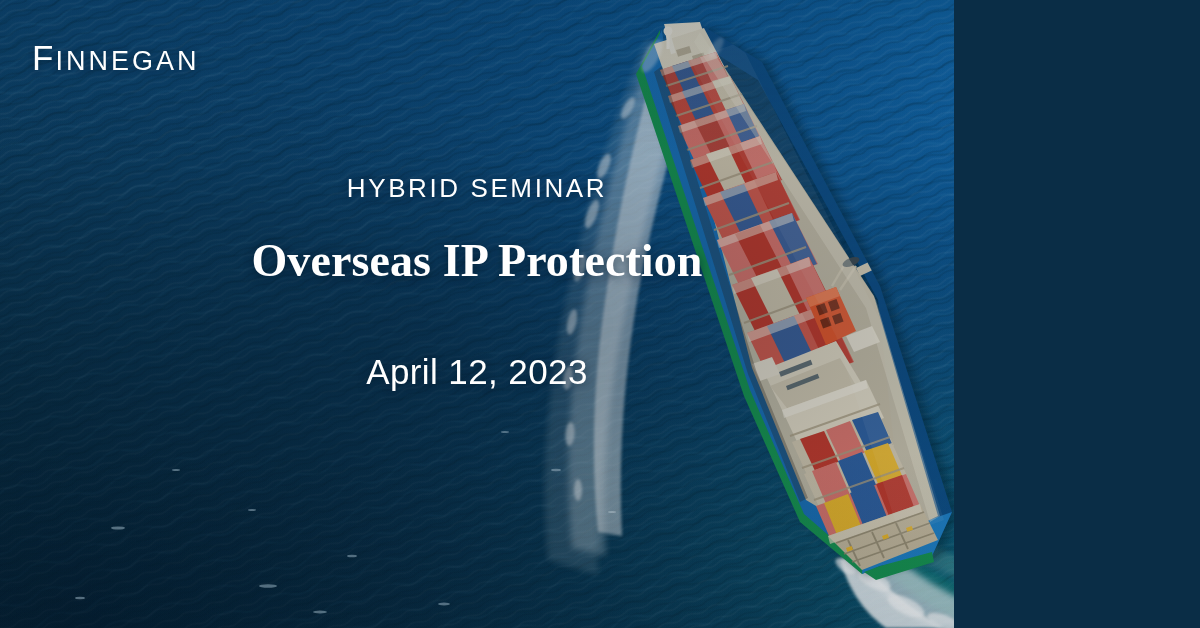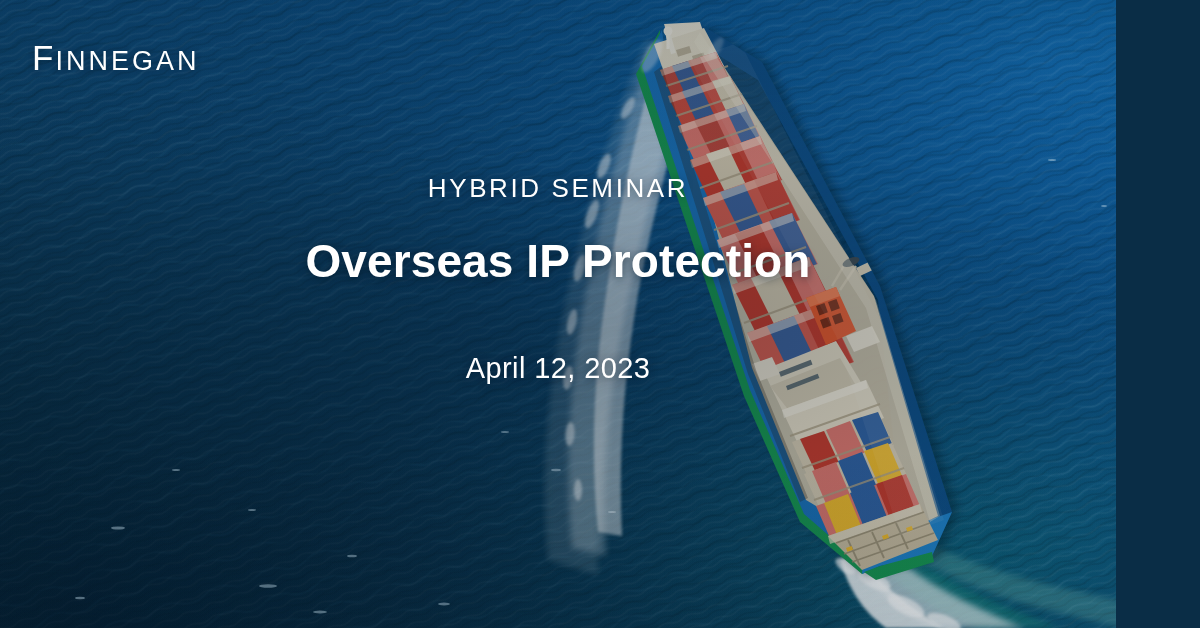--- a/index.html
+++ b/index.html
@@ -1,18 +1,18 @@
 <!DOCTYPE html>
 <html><head>
 <meta charset="utf-8">
 <style>
   html,body{margin:0;padding:0;background:#0a2d46;}
   *{box-sizing:border-box;}
   .stage{
-    position:relative;width:1116px;height:628px;overflow:hidden;
+    position:relative;width:954px;height:628px;overflow:hidden;
     font-family:"Liberation Sans", sans-serif;
     background:#0b3c5d;
   }
   .layer{position:absolute;inset:0;}
   .bg-svg{position:absolute;inset:0;width:1200px;height:628px;display:block;}
 
   
   .scrim{
     position:absolute;inset:0;
     background:
@@ -52,35 +52,35 @@
     font-weight:300;
     font-size:26px;
     letter-spacing:2.6px;
     line-height:1.1;
     text-shadow:0 1px 8px rgba(2,20,35,.5);
     white-space:nowrap;
   }
   .headline{
     margin-top:30px;
     color:#ffffff;
-    font-family:Liberation Sans, sans-serif;
+    font-family:Liberation Serif, serif;
     font-weight:700;
     font-size:46px;
     line-height:1.22;
     letter-spacing:.1px;
     text-shadow:0 2px 10px rgba(2,20,35,.55);
     white-space:nowrap;
   }
   .headline .l2{display:block;}
   .datebar{
     margin-top:32px;
     color:#ffffff;
     font-family:"Liberation Sans", sans-serif;
     font-weight:400;
-    font-size:29px;
+    font-size:35px;
     letter-spacing:.4px;
     text-shadow:0 1px 8px rgba(2,20,35,.5);
     white-space:nowrap;
   }
 </style>
 </head>
 <body>
 
 <div class="stage">
 

